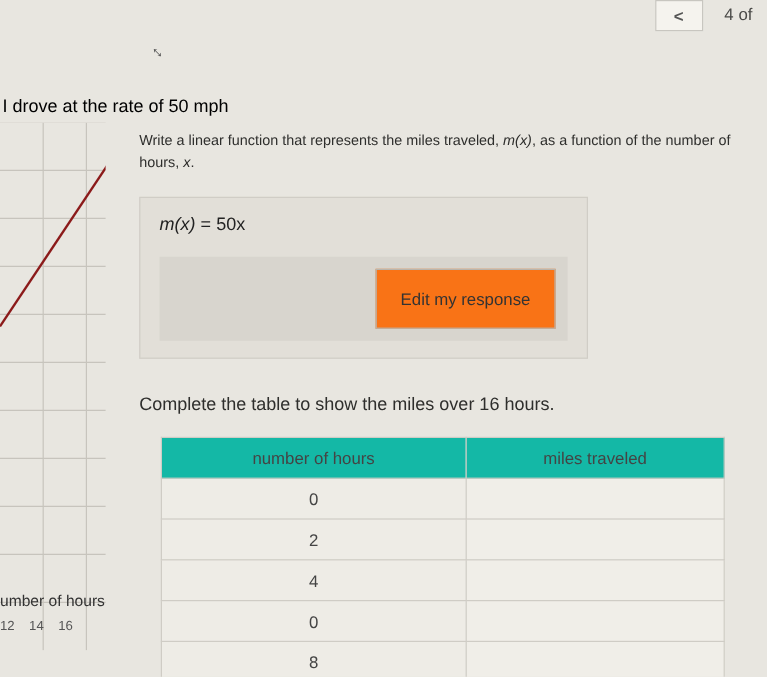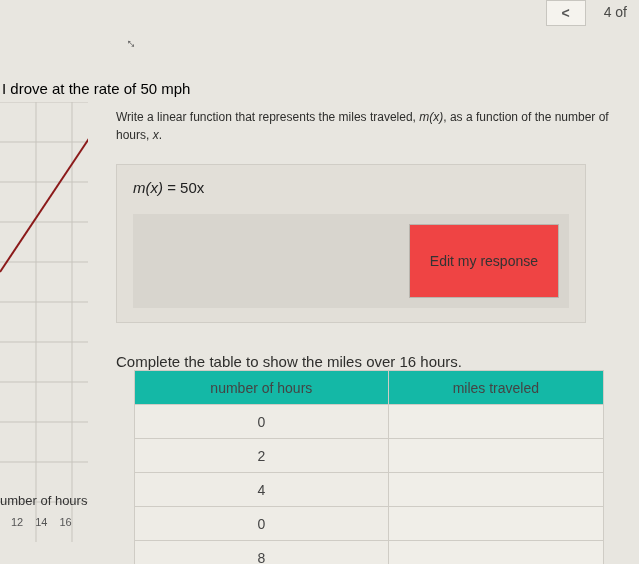--- a/index.html
+++ b/index.html
@@ -57,64 +57,65 @@
     position: absolute;
     left: 0; bottom: 34px;
     font-size: 13px;
     color: #333;
   }
   .axis-ticks {
     position: absolute;
     left: 0; bottom: 14px;
     font-size: 11px;
     color: #555;
-    display: flex; gap: 12px; padding-left: 11px;
+    display: flex; gap: 12px;
   }
   .content {
     position: absolute;
     left: 116px; top: 108px;
     width: 508px;
   }
   .prompt1 {
     font-size: 12px;
     line-height: 1.5;
     color: #2e2e2c;
     margin-bottom: 20px;
   }
   .response-box {
     background: #e2dfd8;
     border: 1px solid #d0cdc6;
     padding: 14px 16px 14px 16px;
     margin-bottom: 30px;
-    width: 470px;
+    width: 374px;
   }
   .formula {
     font-size: 15px;
     font-style: italic;
     color: #222;
     margin-bottom: 18px;
   }
   .formula .norm { font-style: normal; }
   .edit-row {
     background: #d8d5ce;
     padding: 10px;
     display: flex;
     justify-content: flex-end;
   }
   .edit-btn {
-    background: #ef4444;
+    background: #f97316;
     border: 1px solid #b8b5ae;
-    padding: 28px 20px;
+    padding: 16px 20px;
     font-size: 14px;
     color: #333;
     cursor: pointer;
   }
   .prompt2 {
     font-size: 15px;
     color: #2e2e2c;
+    margin-bottom: 18px;
   }
   .tbl {
     border-collapse: collapse;
     width: 470px;
     margin-left: 18px;
   }
   .tbl th, .tbl td {
     border: 1px solid #cfccc5;
     text-align: center;
     font-weight: normal;

